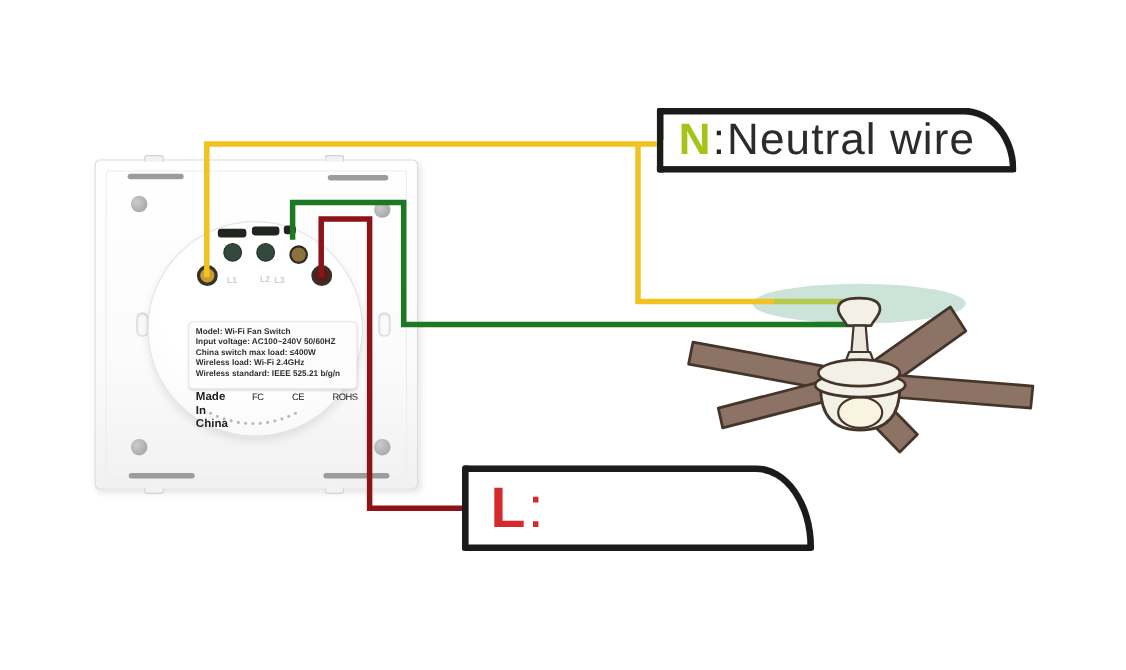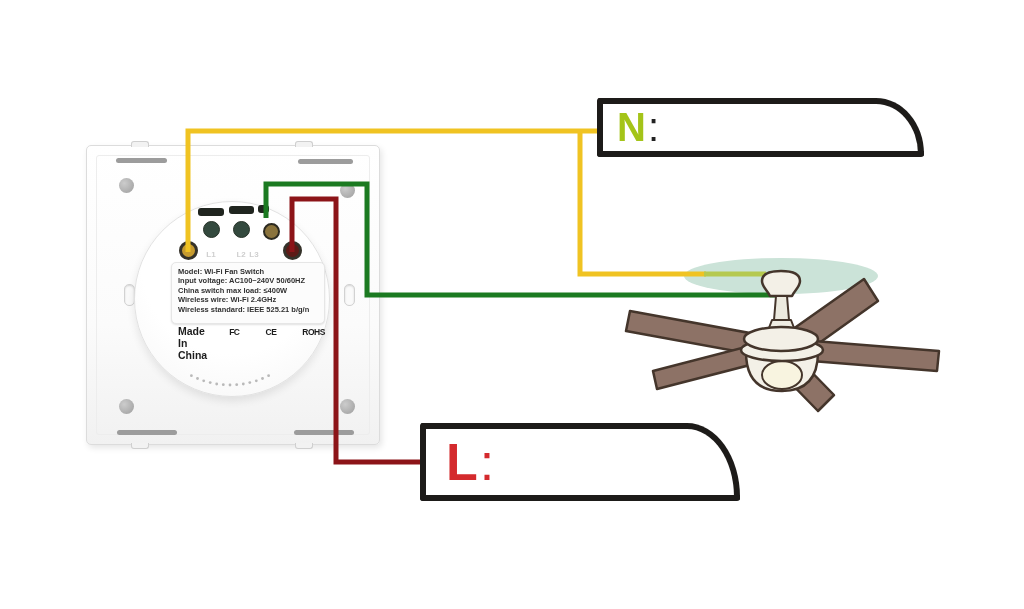--- a/index.html
+++ b/index.html
@@ -25,28 +25,28 @@
           border:1px solid #e2e2e2;box-shadow:0 4px 8px rgba(0,0,0,0.09);}
   .dslot{position:absolute;height:8px;background:#20251f;border-radius:3px;}
   .term{position:absolute;width:15px;height:15px;border-radius:50%;background:#33493e;border:1px solid #263127;}
   .term.brass{background:#8a733c;border:2px solid #2c2a20;width:13px;height:13px;}
   .hole{position:absolute;width:13px;height:13px;border-radius:50%;border:3px solid #35322a;}
   .hole.n{background:#c79b2f;}
   .hole.l{background:#5d1a16;}
   .tlabel{position:absolute;top:48px;width:20px;text-align:center;font-size:8px;font-weight:bold;color:#cfcfcf;}
 
   
-  .sticker{position:absolute;left:84px;top:116px;width:154px;height:62px;background:#fcfcfc;
+  .sticker{position:absolute;left:84px;top:146px;width:154px;height:62px;background:#fcfcfc;
            border:1px solid #e6e6e6;border-radius:5px;box-shadow:0 1px 2px rgba(0,0,0,0.12);
            padding:4px 6px;box-sizing:border-box;z-index:3;}
   .s-line{font-size:7.5px;line-height:9.4px;font-weight:bold;color:#303030;white-space:nowrap;}
   .s-bottom{display:flex;justify-content:space-between;align-items:baseline;margin-top:11px;}
   .origin{font-size:10.5px;font-weight:bold;color:#1d1d1d;}
   .marks{display:flex;gap:4px;align-items:baseline;}
-  .mark{font-size:8.5px;font-weight:bold;color:#1d1d1d;letter-spacing:-0.5px;padding-left:22px;}
+  .mark{font-size:8.5px;font-weight:normal;color:#1d1d1d;letter-spacing:-0.5px;padding-left:22px;}
 
   
   .overlay{position:absolute;left:0;top:0;width:1024px;height:609px;pointer-events:none;z-index:5;}
 
   
   .label-box{position:absolute;background:#ffffff;border:6px solid #1d1b19;box-sizing:border-box;
              z-index:6;display:flex;align-items:center;white-space:nowrap;}
   .label-n{left:597px;top:98px;width:327px;height:59px;border-radius:3px 48px 3px 3px / 3px 56px 3px 3px;
            font-size:40px;padding-left:14px;}
   .label-l{left:420px;top:423px;width:320px;height:78px;border-radius:3px 53px 3px 3px / 3px 74px 3px 3px;
@@ -97,21 +97,21 @@
 
       <span class="tlabel" style="left:66px;">L1</span>
       <span class="tlabel" style="left:96px;font-family:Liberation Mono, monospace;">L2</span>
       <span class="tlabel" style="left:109px;">L3</span>
     </div>
 
     <div class="sticker">
       <div class="s-line">Model: Wi-Fi Fan Switch</div>
       <div class="s-line">Input voltage: AC100~240V  50/60HZ</div>
       <div class="s-line">China switch max load: ≤400W</div>
-      <div class="s-line">Wireless wire: Wi-Fi 2.4GHz</div>
+      <div class="s-line">Wireless load: Wi-Fi 2.4GHz</div>
       <div class="s-line">Wireless standard: IEEE 525.21 b/g/n</div>
       <div class="s-bottom">
         <span class="origin">Made In China</span>
         <span class="marks">
           <span class="mark">FC</span>
           <span class="mark">CE</span>
           <span class="mark">ROHS</span>
         </span>
       </div>
     </div>
@@ -166,20 +166,21 @@
       <path d="M 746,352 C 746,378 758,391 782,391 C 806,391 818,378 818,352 C 818,349 816,347 812,347 L 752,347 C 748,347 746,349 746,352 Z" fill="#f3f0e7" stroke-width="2.5"></path>
       <ellipse cx="782" cy="375" rx="20" ry="14" fill="#f8f4e0" stroke-width="2"></ellipse>
       <ellipse cx="782" cy="350" rx="41" ry="11" fill="#f3f0e7" stroke-width="2.5"></ellipse>
       <ellipse cx="781" cy="339" rx="37" ry="12" fill="#f3f0e7" stroke-width="2.5"></ellipse>
     </g>
   </svg>
 
   <div class="label-box label-n">
     <span class="prefix-n">N</span>
     <span class="sep-n">:</span>
+    <span class="txt">Neutral wire</span>
   </div>
 
   <div class="label-box label-l">
     <span class="prefix-l">L</span>
     <span class="sep-l">:</span>
   </div>
 
 </div>
 
 </body></html>

